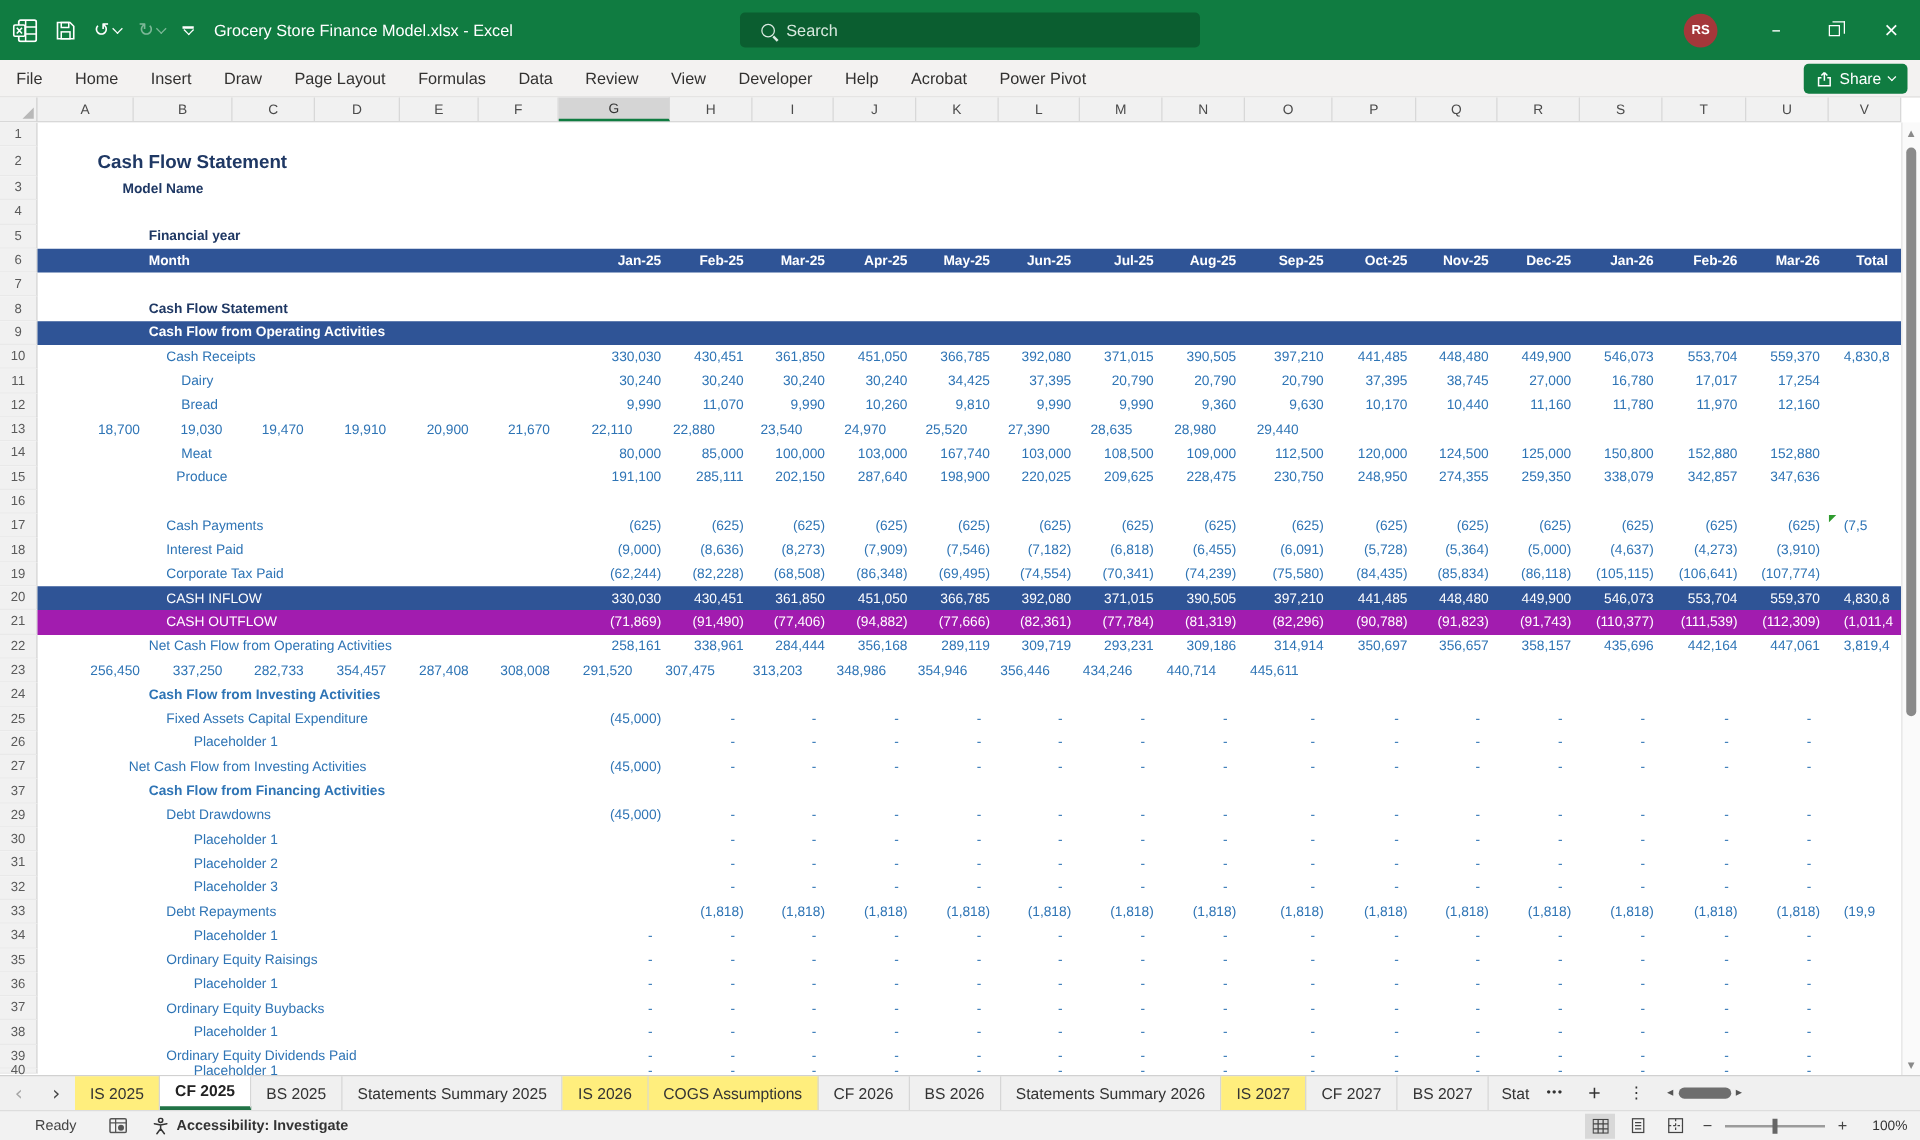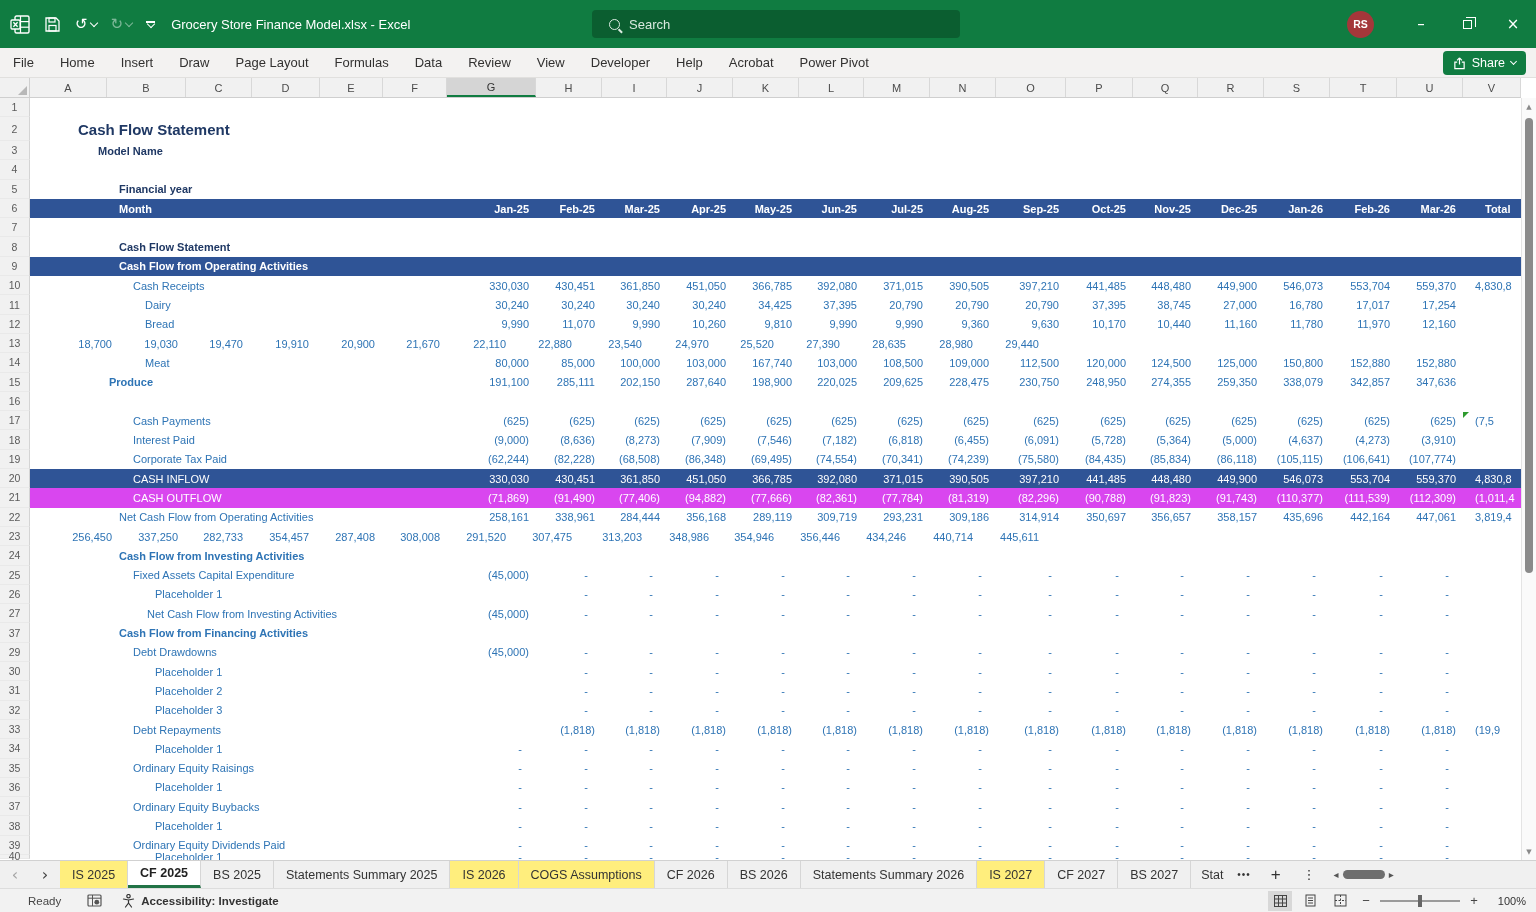--- a/index.html
+++ b/index.html
@@ -72,21 +72,21 @@
     justify-content:flex-end; padding-right:7px; white-space:nowrap; }
   .cval.dash { padding-right:14px; }
   .ctotal { flex:none; width:58px; font-size:11px; color:#2E74B5; display:flex;
     align-items:center; padding-left:12px; white-space:nowrap; overflow:hidden; position:relative; }
   .ctotal.thead { color:#fff; font-weight:bold; padding-left:22px; }
   .flag { position:absolute; left:0; top:1px; width:0; height:0;
     border-top:6px solid #2E9B2E; border-right:6px solid transparent; }
   .r-title .rlabel { font-size:15px; font-weight:bold; color:#1F3864; }
   .r-subtitle .rlabel, .r-boldLabel .rlabel { font-weight:bold; color:#1F3864; }
   .r-monthHeader .rcontent, .r-sectionFill .rcontent, .r-fillDark .rcontent { background:#2F5496; }
-  .r-fillLight .rcontent { background:#d946ef; }
+  .r-fillLight .rcontent { background:#a21caf; }
   .r-monthHeader .rlabel, .r-sectionFill .rlabel { color:#fff; font-weight:bold; }
   .r-monthHeader .cval { color:#fff; font-weight:bold; }
   .r-fillDark .rlabel, .r-fillDark .cval, .r-fillDark .ctotal,
   .r-fillLight .rlabel, .r-fillLight .cval, .r-fillLight .ctotal { color:#fff; }
   .r-sectionBold .rlabel { font-weight:bold; }
 
   
   .vscroll { position:absolute; right:0; top:98px; width:15px; height:762px;
     background:#FAFAFA; border-left:1px solid #E4E4E4; }
   .vs-up, .vs-down { position:absolute; left:0; width:14px; height:15px; color:#8A8A8A;
@@ -408,21 +408,21 @@
             <span class="cval" style="width: 66px;">125,000</span>
             <span class="cval" style="width: 66px;">150,800</span>
             <span class="cval" style="width: 67px;">152,880</span>
             <span class="cval" style="width: 66px;">152,880</span>
             <span class="ctotal"></span>
           </div>
         </div>
         <div class="grow r-subItem" style="height: 19.3px;">
           <span class="rownum">15</span>
           <div class="rcontent">
-            <span class="rlabel" style="padding-left: 79px; font-weight: bold;">Produce</span>
+            <span class="rlabel" style="padding-left: 111px;">Produce</span>
             <span class="cval" style="width: 89px;">191,100</span>
             <span class="cval" style="width: 66px;">285,111</span>
             <span class="cval" style="width: 65px;">202,150</span>
             <span class="cval" style="width: 66px;">287,640</span>
             <span class="cval" style="width: 66px;">198,900</span>
             <span class="cval" style="width: 65px;">220,025</span>
             <span class="cval" style="width: 66px;">209,625</span>
             <span class="cval" style="width: 66px;">228,475</span>
             <span class="cval" style="width: 70px;">230,750</span>
             <span class="cval" style="width: 67px;">248,950</span>
@@ -639,21 +639,21 @@
             <span class="cval dash" style="width: 66px;">-</span>
             <span class="cval dash" style="width: 66px;">-</span>
             <span class="cval dash" style="width: 67px;">-</span>
             <span class="cval dash" style="width: 66px;">-</span>
             <span class="ctotal"></span>
           </div>
         </div>
         <div class="grow r-net" style="height: 19.3px;">
           <span class="rownum">27</span>
           <div class="rcontent">
-            <span class="rlabel" style="padding-left: 117px;">Net Cash Flow from Investing Activities</span>
+            <span class="rlabel" style="padding-left: 73px;">Net Cash Flow from Investing Activities</span>
             <span class="cval" style="width: 89px;">(45,000)</span>
             <span class="cval dash" style="width: 66px;">-</span>
             <span class="cval dash" style="width: 65px;">-</span>
             <span class="cval dash" style="width: 66px;">-</span>
             <span class="cval dash" style="width: 66px;">-</span>
             <span class="cval dash" style="width: 65px;">-</span>
             <span class="cval dash" style="width: 66px;">-</span>
             <span class="cval dash" style="width: 66px;">-</span>
             <span class="cval dash" style="width: 70px;">-</span>
             <span class="cval dash" style="width: 67px;">-</span>

